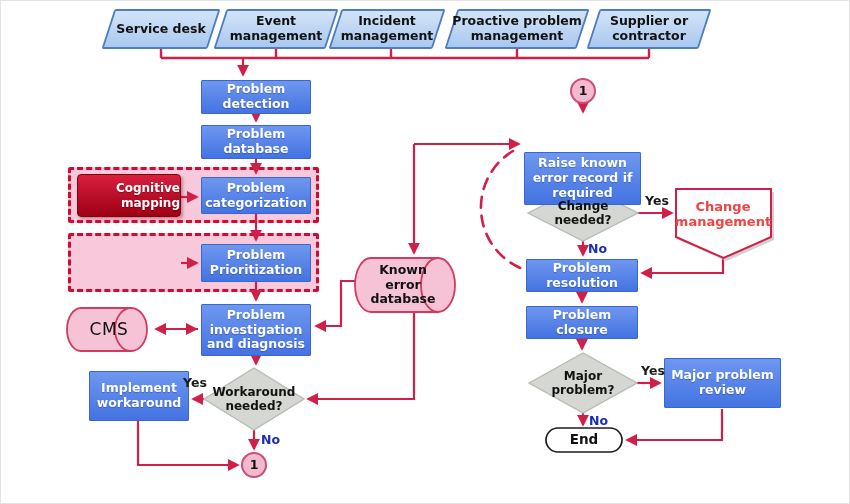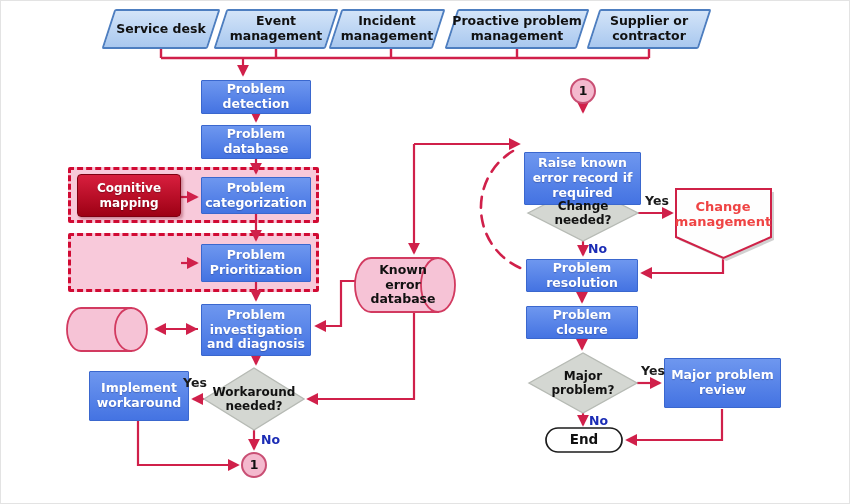--- a/index.html
+++ b/index.html
@@ -131,25 +131,26 @@
   <div class="abs proc txt" style="left:200px;top:124px;width:110px;height:34px;">Problem database</div>
   <div class="abs proc txt" style="left:200px;top:176px;width:110px;height:37px;">Problem categorization</div>
   <div class="abs proc txt" style="left:200px;top:243px;width:110px;height:38px;">Problem Prioritization</div>
   <div class="abs proc txt" style="left:200px;top:303px;width:110px;height:52px;">Problem investigation and diagnosis</div>
   <div class="abs proc txt" style="left:88px;top:370px;width:100px;height:50px;">Implement workaround</div>
   <div class="abs proc txt" style="left:523px;top:115px;width:117px;height:53px;margin-top:36px;">Raise known error record if required</div>
   <div class="abs proc txt" style="left:525px;top:258px;width:112px;height:33px;">Problem resolution</div>
   <div class="abs proc txt" style="left:525px;top:305px;width:112px;height:33px;">Problem closure</div>
   <div class="abs proc txt" style="left:663px;top:357px;width:117px;height:50px;">Major problem review</div>
 
-  <div class="abs method txt" style="left:76px;top:173px;width:104px;height:43px;">Cognitive mapping</div>
+  <div class="abs method txt" style="left:76px;top:173px;width:104px;height:43px;text-align:right;">Cognitive mapping</div>
 
   <div class="abs dtext txt" style="left:208px;top:382px;width:90px;height:32px;">Workaround needed?</div>
   <div class="abs dtext txt" style="left:537px;top:196px;width:90px;height:32px;">Change needed?</div>
   <div class="abs dtext txt" style="left:537px;top:366px;width:90px;height:32px;">Major problem?</div>
+  <div class="abs cmslbl txt" style="left:80px;top:308px;width:56px;height:40px;">CMS</div>
   <div class="abs cyltext txt" style="left:366px;top:258px;width:72px;height:52px;">Known error database</div>
   <div class="abs circlbl txt" style="left:570px;top:78px;width:24px;height:24px;">1</div>
   <div class="abs circlbl txt" style="left:241px;top:452px;width:24px;height:24px;">1</div>
   <div class="abs cmlbl txt" style="left:678px;top:192px;width:88px;height:42px;">Change management</div>
   <div class="abs endlbl txt" style="left:545px;top:427px;width:76px;height:24px;border-radius:12px;">End</div>
 
   <div class="abs edge-yes" style="left:182px;top:374px;">Yes</div>
   <div class="abs edge-no" style="left:260px;top:431px;">No</div>
   <div class="abs edge-yes" style="left:644px;top:192px;">Yes</div>
   <div class="abs edge-no" style="left:587px;top:240px;">No</div>

